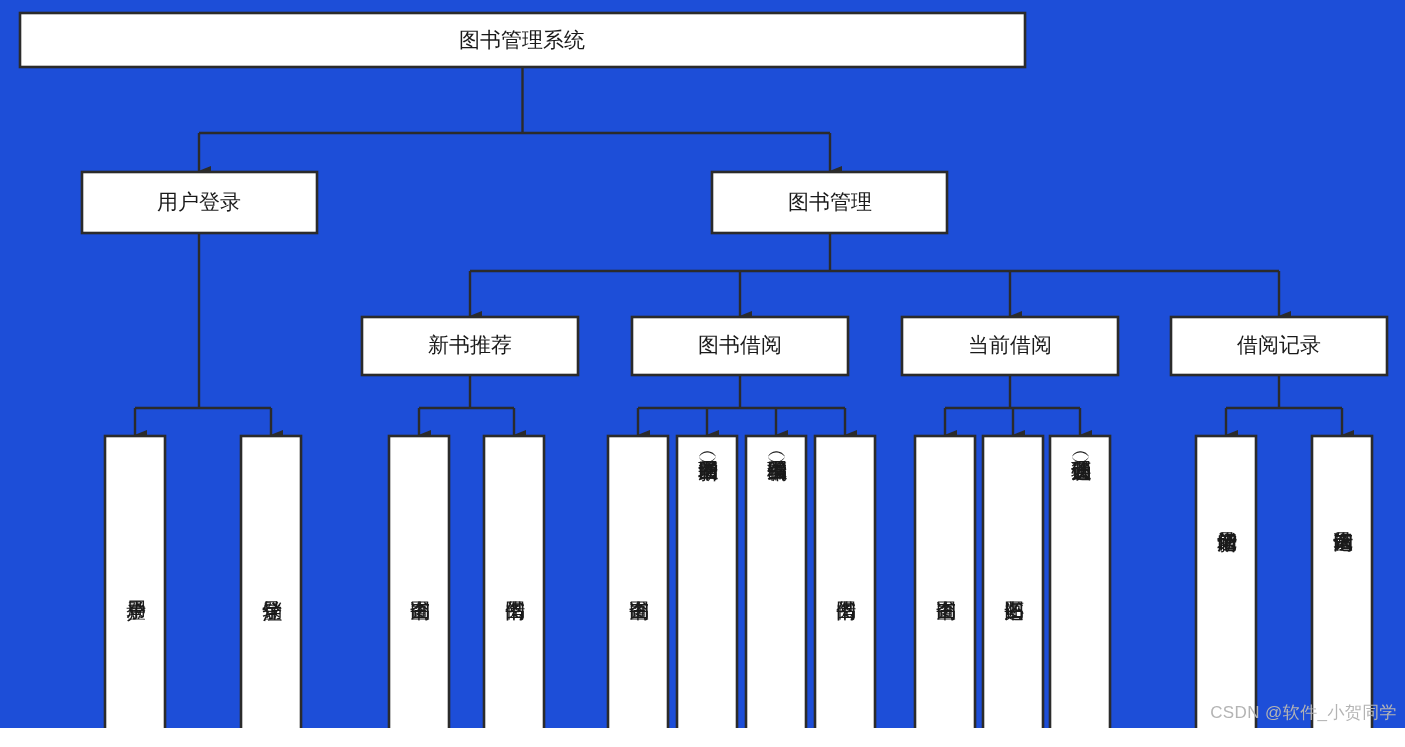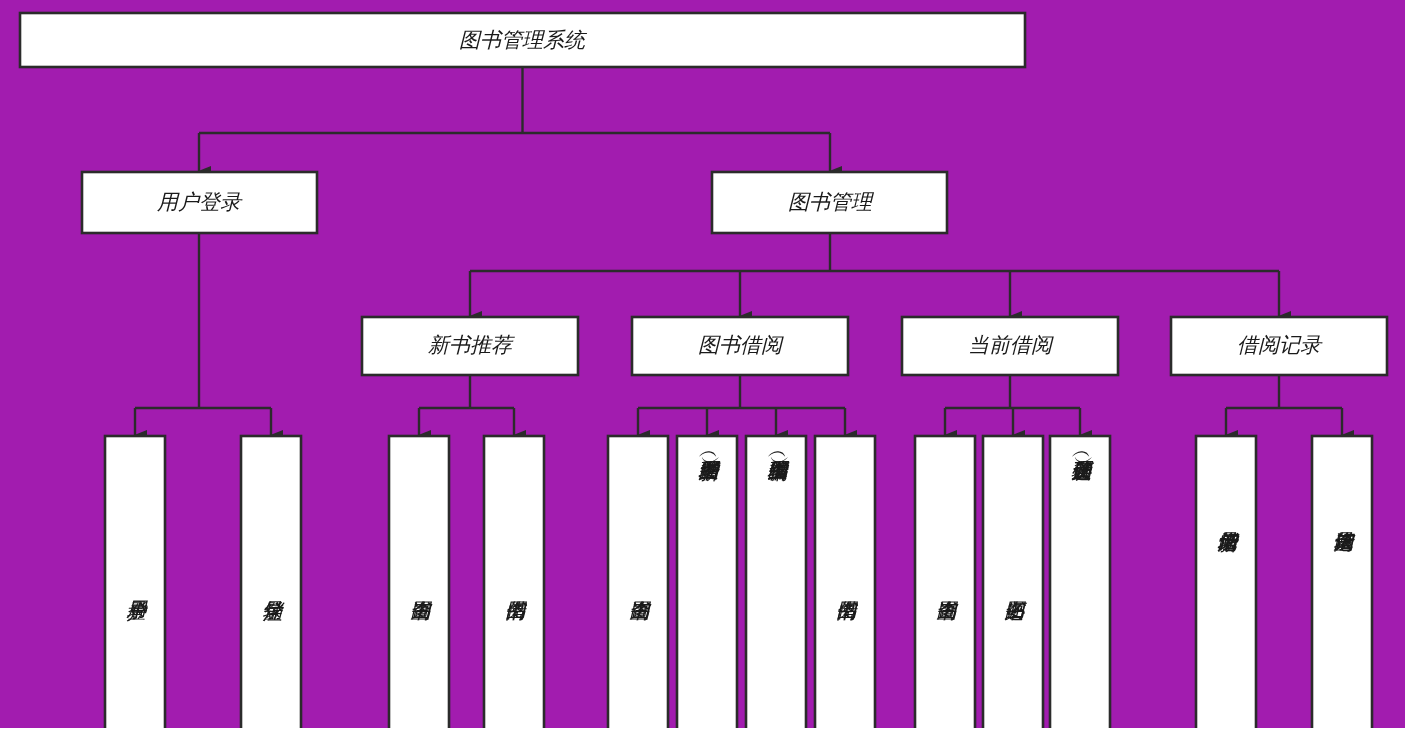--- a/index.html
+++ b/index.html
@@ -8,23 +8,22 @@
     padding: 0;
     background: #ffffff;
   }
   body {
     font-family: "Liberation Sans", "DejaVu Sans", sans-serif;
   }
   #diagram-root {
     position: relative;
     width: 1405px;
     height: 728px;
-    background: #a21caf;
+    background: #1d4ed8;
     overflow: hidden;
-    font-style: italic;
   }
   svg#tree-svg {
     position: absolute;
     left: 0;
     top: 0;
     width: 1405px;
     height: 747px;
     display: block;
   }
   .node-rect {
@@ -218,14 +217,15 @@
       <text class="node-label vertical" x="1226" y="516" writing-mode="tb" glyph-orientation-vertical="0" dominant-baseline="hanging">新增借阅记录</text>
     </g>
 
     <g>
       <rect class="node-rect leaf" x="1312" y="436" width="60" height="298"></rect>
       <text class="node-label vertical" x="1342" y="516" writing-mode="tb" glyph-orientation-vertical="0" dominant-baseline="hanging">查询借阅记录</text>
     </g>
 
   </svg>
 
+  <div class="watermark-text">CSDN @软件_小贺同学</div>
 
 </div>
 
 </body></html>

